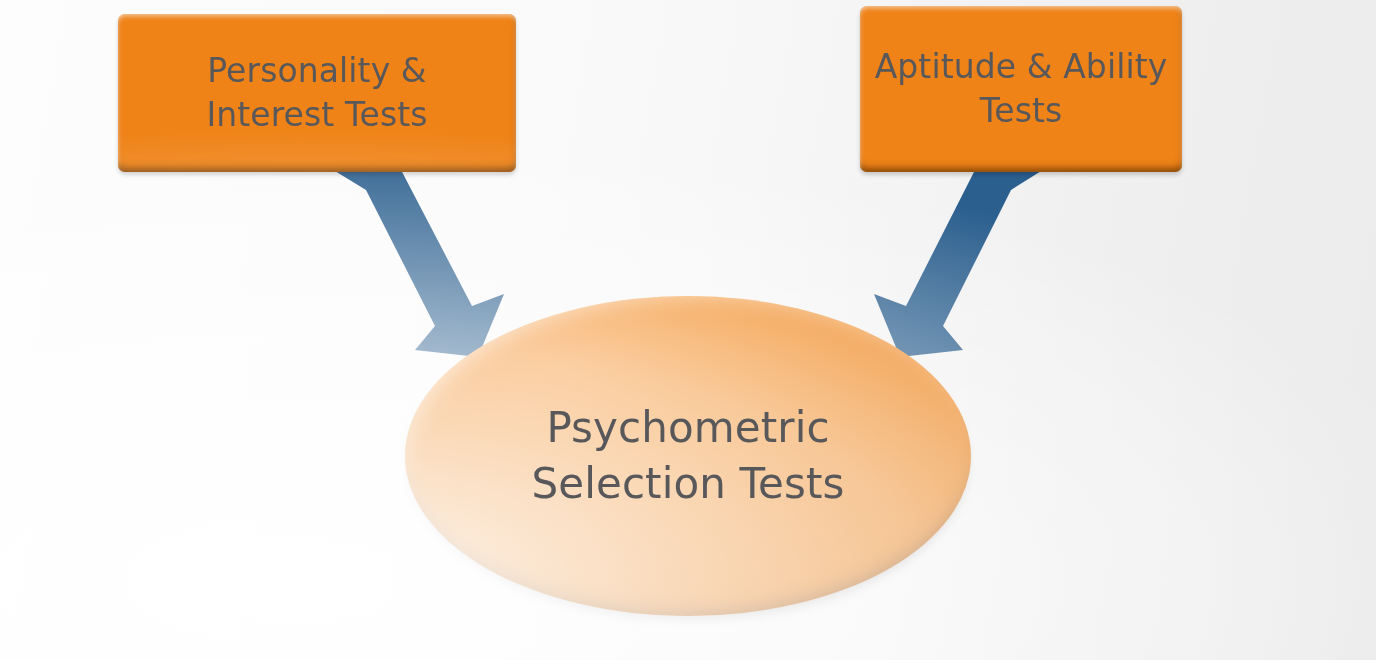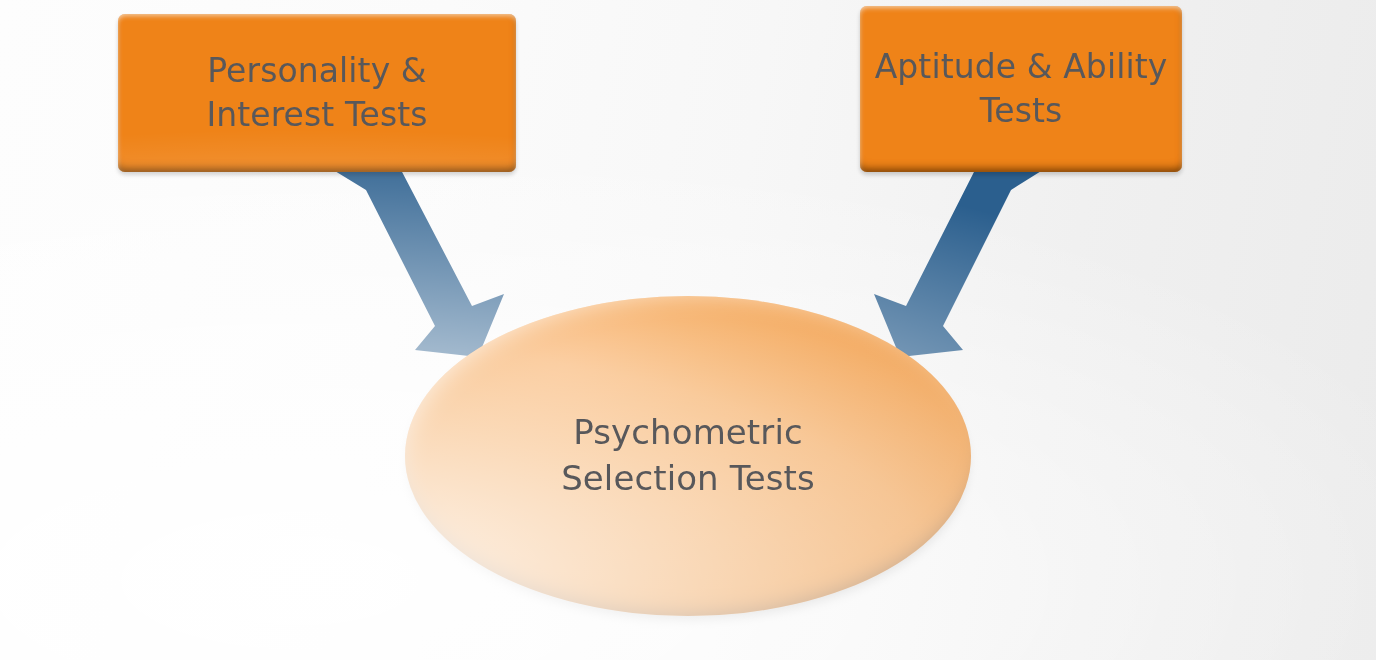--- a/index.html
+++ b/index.html
@@ -106,21 +106,21 @@
         #e87c10 78%,
         #d9710a 100%);
     box-shadow:
       0 7px 11px -4px rgba(0,0,0,0.22),
       inset 0 -16px 20px -14px rgba(110,52,2,0.85),
       inset 10px 12px 26px -16px rgba(255,255,255,0.75);
   }
   #ellipse-psychometric .ellipse-label {
     position: relative;
     z-index: 2;
-    font-size: 34px;
+    font-size: 42px;
     line-height: 1.34;
     white-space: pre-line;
     letter-spacing: 0.1px;
   }
 </style>
 </head>
 <body>
 
 <div id="slide">
 

